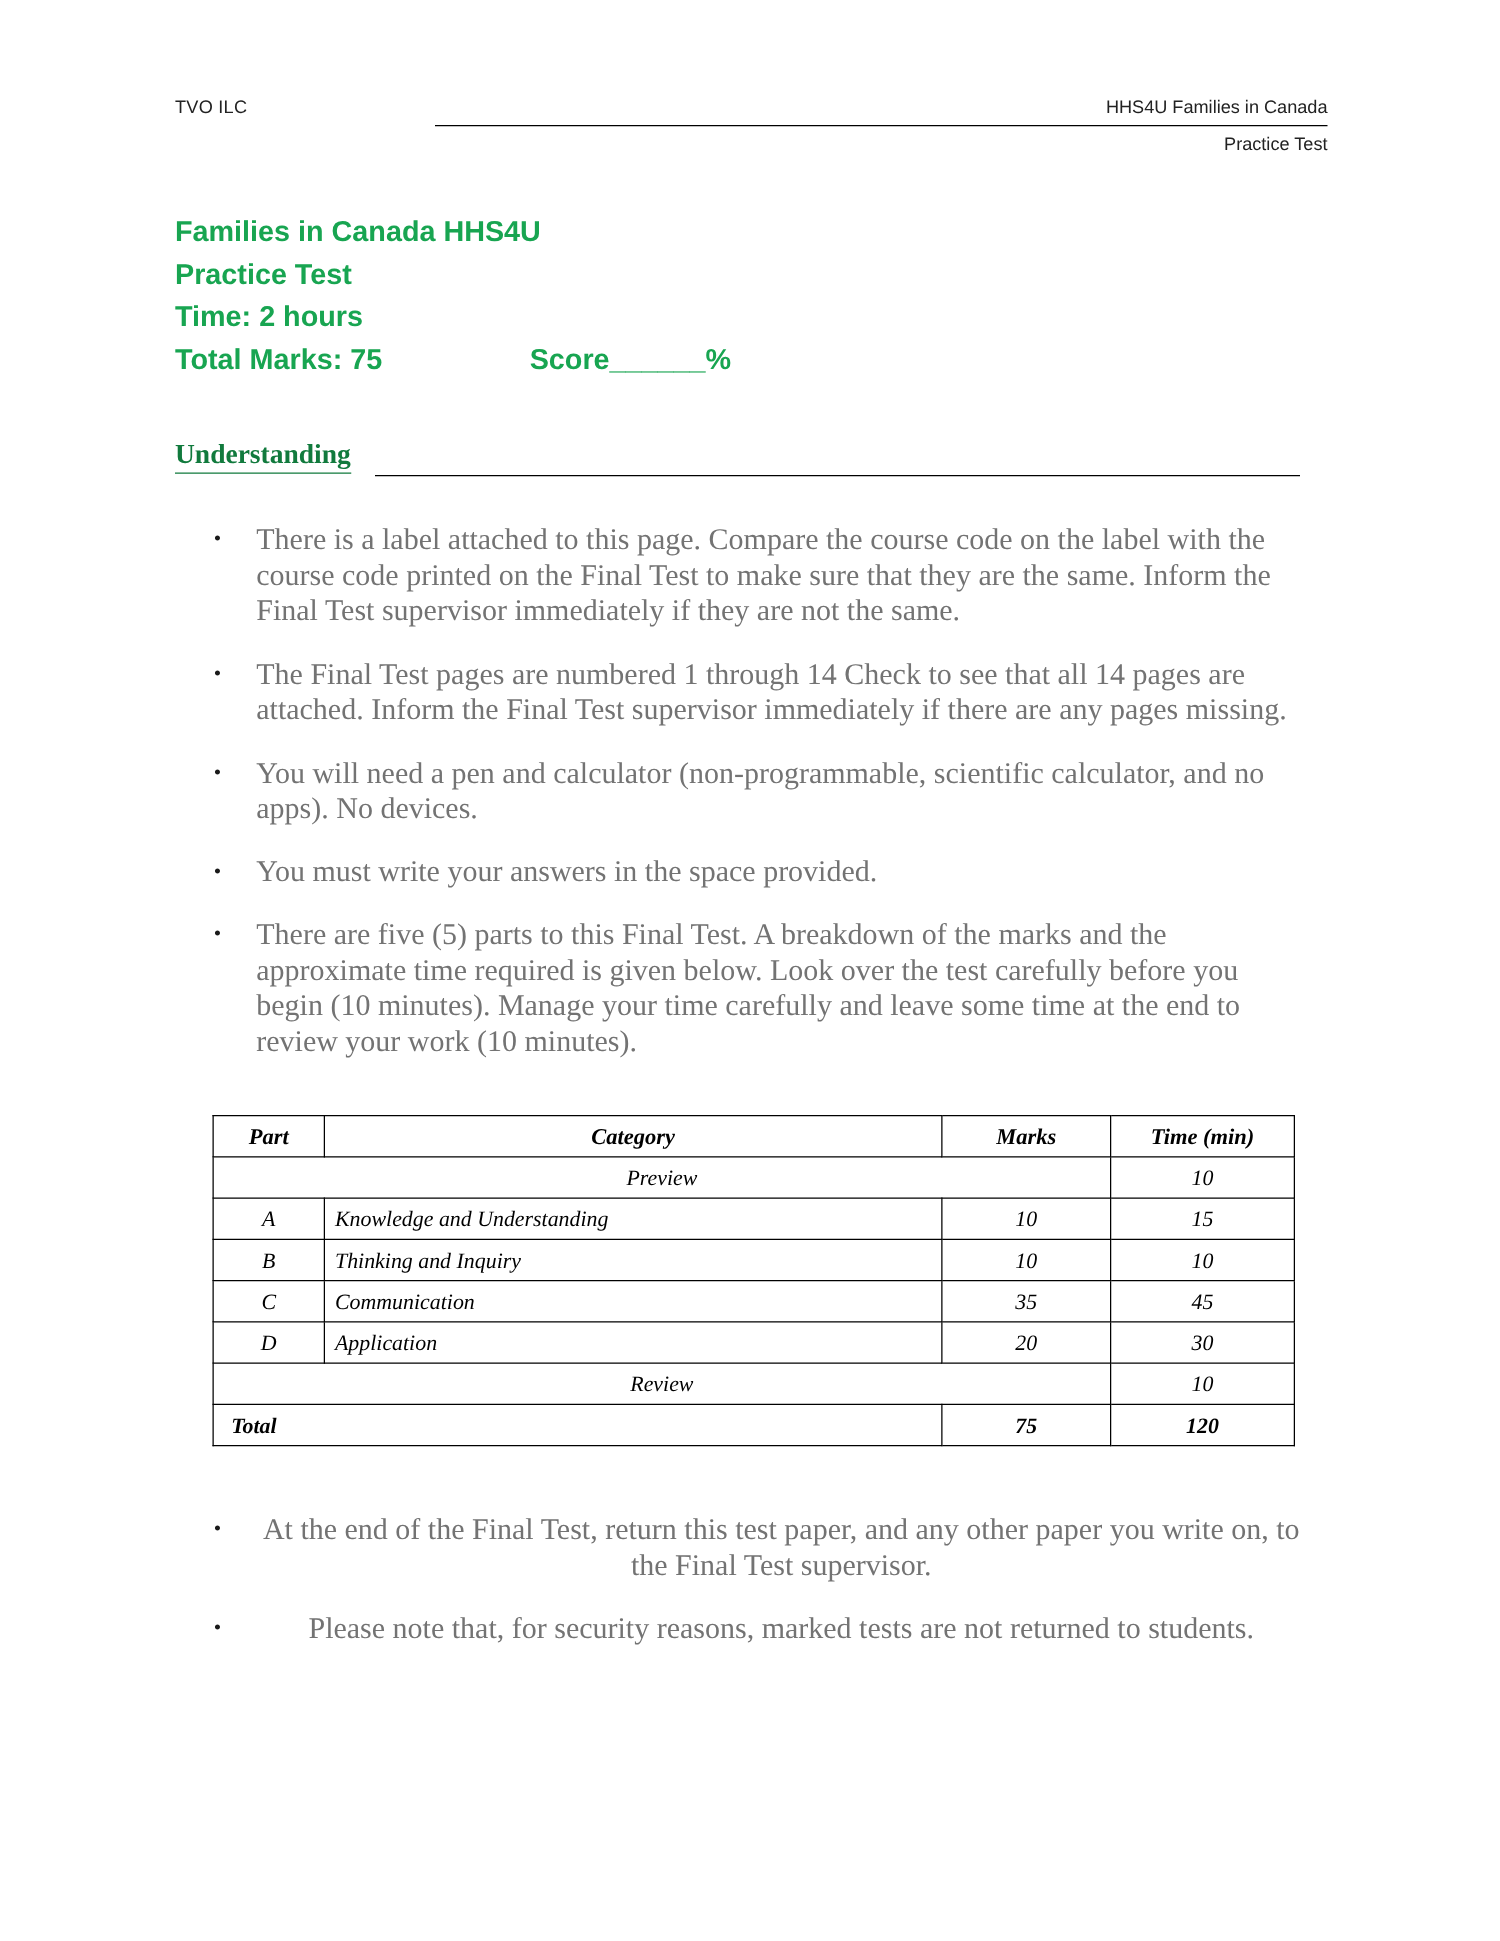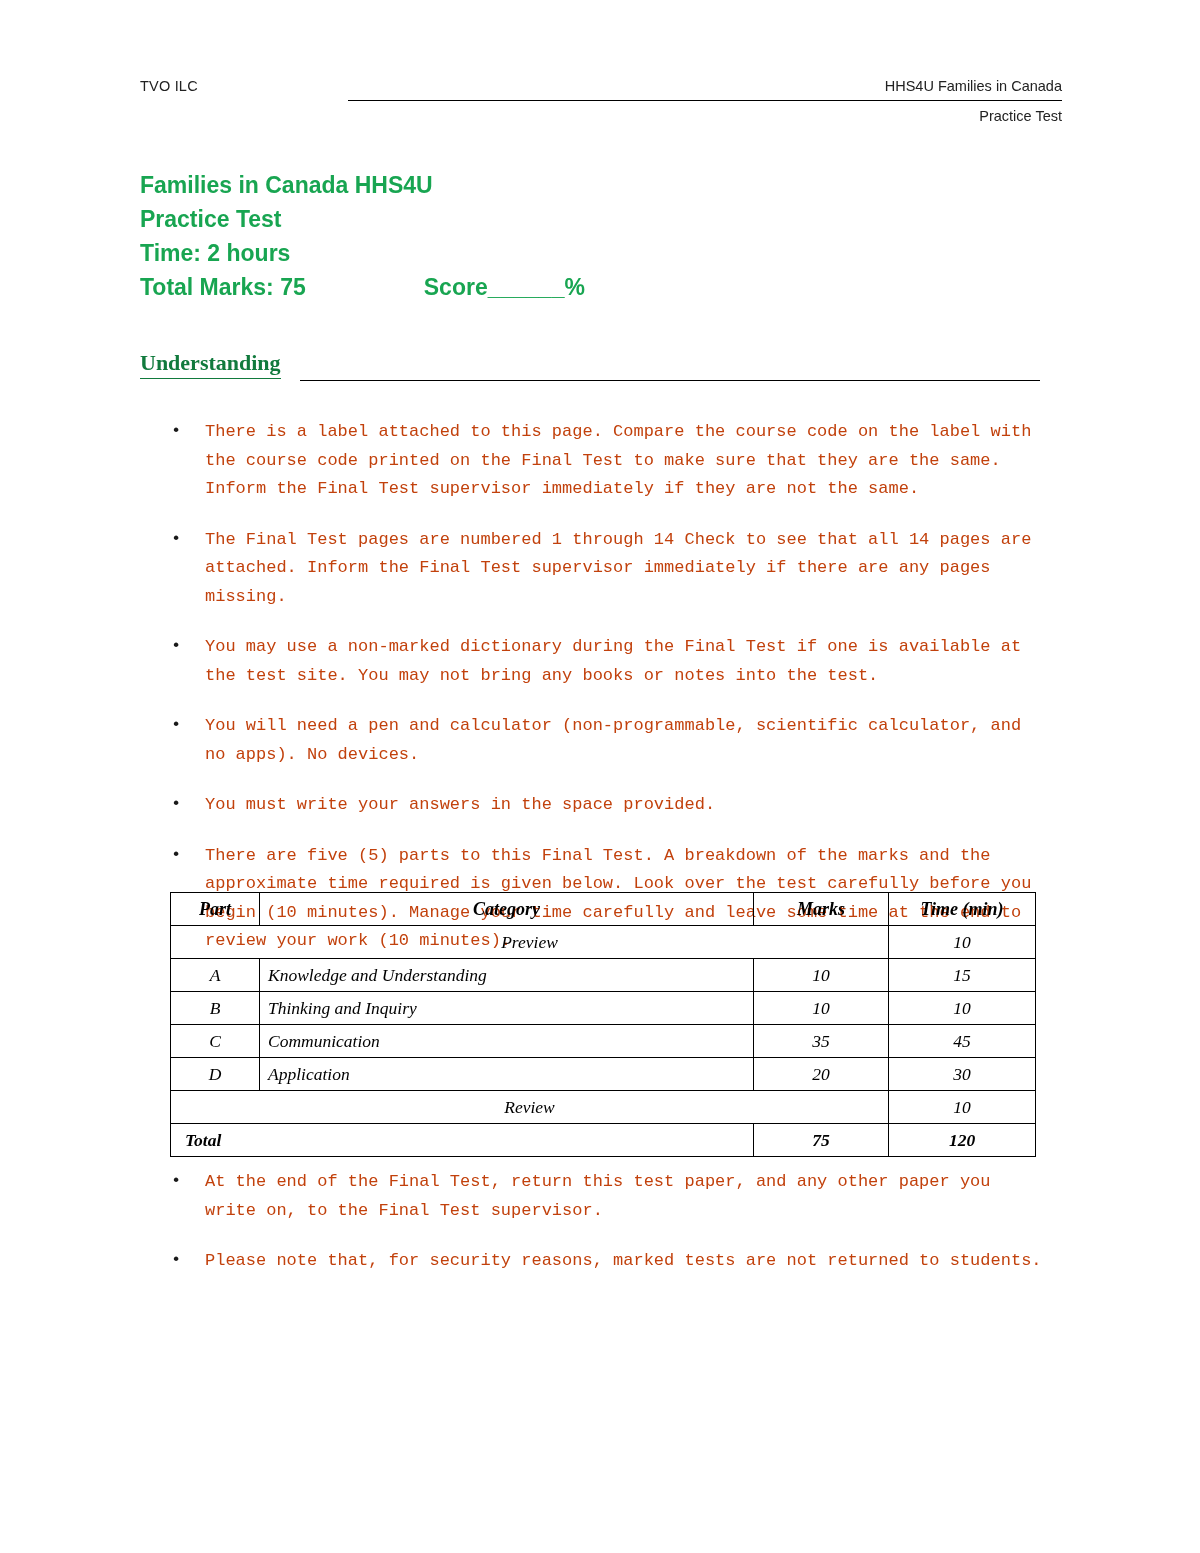--- a/index.html
+++ b/index.html
@@ -115,38 +115,38 @@
   .bullets {
     position: absolute;
     left: 165px;
     top: 418px;
     width: 880px;
   }
   .bullet {
     position: relative;
     padding-left: 40px;
     margin-bottom: 22px;
-    font-size: 17px;
+    font-size: 24px;
     line-height: 28.5px;
-    color: #c2410c;
-    font-family: Liberation Mono, monospace;
+    color: #737373;
   }
   .bullet::before {
     content: "\2022";
     position: absolute;
     left: 6px;
     top: -1px;
     font-size: 17px;
     color: #1a1a1a;
   }
   .bullets2 {
     position: absolute;
     left: 165px;
-    top: 1168px;
+    top: 1210px;
     width: 880px;
+    text-align: center;
   }
 
   
   .marks-table {
     position: absolute;
     left: 170px;
     top: 892px;
     width: 866px;
     border-collapse: collapse;
     font-size: 17.5px;
@@ -190,21 +190,20 @@
   </div>
 
   <div class="instr-head-wrap">
     <span class="instr-head">Understanding</span>
     <div class="instr-rule"></div>
   </div>
 
   <div class="bullets">
     <div class="bullet">There is a label attached to this page. Compare the course code on the label with the course code printed on the Final Test to make sure that they are the same. Inform the Final Test supervisor immediately if they are not the same.</div>
     <div class="bullet">The Final Test pages are numbered 1 through 14 Check to see that all 14 pages are attached. Inform the Final Test supervisor immediately if there are any pages missing.</div>
-    <div class="bullet">You may use a non-marked dictionary during the Final Test if one is available at the  test site. You may not bring any books or notes into the test.</div>
     <div class="bullet">You will need a pen and calculator (non-programmable, scientific calculator, and no apps). No devices.</div>
     <div class="bullet">You must write your answers in the space provided.</div>
     <div class="bullet">There are five (5) parts to this Final Test. A breakdown of the marks and the approximate time required is given below. Look over the test carefully before you begin (10 minutes). Manage your time carefully and leave some time at the end to review your work (10 minutes).</div>
   </div>
 
   <table class="marks-table">
     <thead>
       <tr>
         <th class="col-part">Part</th>
         <th class="col-cat" style="text-align:center">Category</th>

